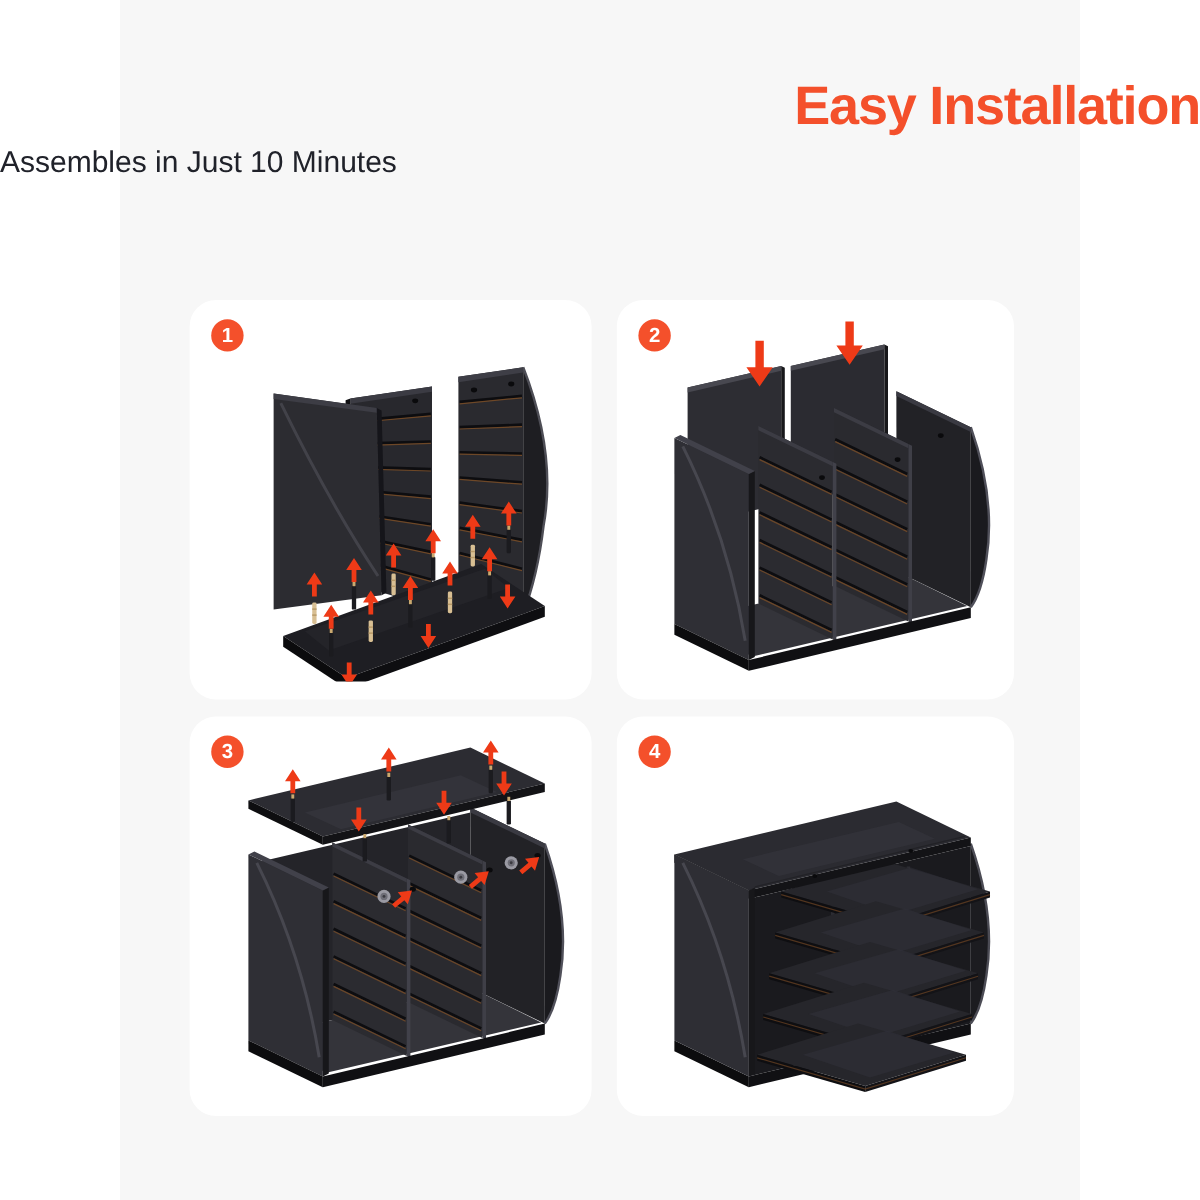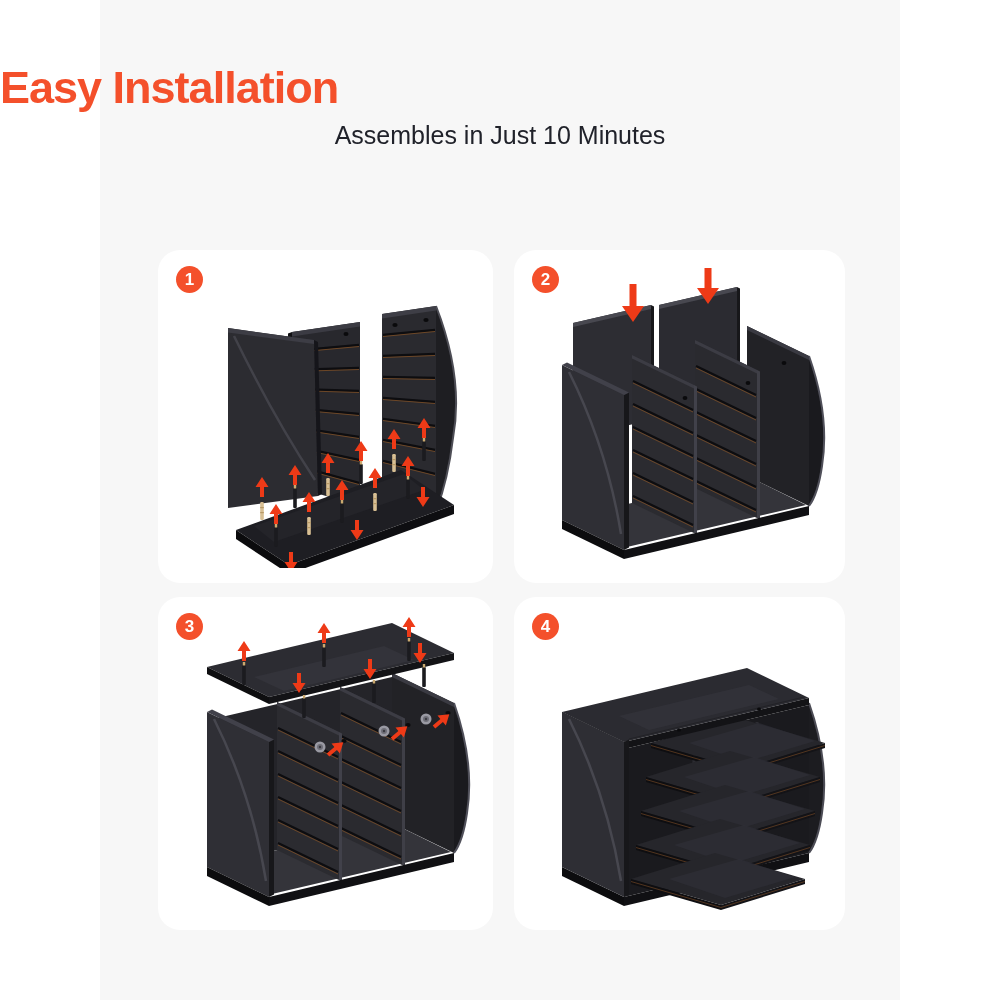--- a/index.html
+++ b/index.html
@@ -1,21 +1,21 @@
 <!DOCTYPE html>
 <html><head>
 <meta charset="utf-8">
 <style>
   html,body{margin:0;padding:0;background:#ffffff;}
   .page{position:relative;width:1000px;height:1000px;background:#ffffff;
         font-family:"Liberation Sans",sans-serif;overflow:hidden;}
   .band{position:absolute;left:100px;top:0;width:800px;height:1000px;background:#f7f7f7;}
-  .title{position:absolute;left:0;top:62px;width:100%;text-align:left;
+  .title{position:absolute;left:0;top:62px;width:100%;text-align:right;
          font-size:45px;font-weight:bold;letter-spacing:-1px;color:#f4502b;}
-  .subtitle{position:absolute;left:0;top:121px;width:100%;text-align:center;
+  .subtitle{position:absolute;left:0;top:121px;width:100%;text-align:left;
          font-size:25px;font-weight:400;color:#20222a;}
   .panel{position:absolute;background:#ffffff;border-radius:22px;}
   .p1{left:158px;top:250px;width:335px;height:333px;}
   .p2{left:514px;top:250px;width:331px;height:333px;}
   .p3{left:158px;top:597px;width:335px;height:333px;}
   .p4{left:514px;top:597px;width:331px;height:333px;}
   .badge{position:absolute;left:18px;top:16px;width:27px;height:27px;border-radius:50%;
          background:#f4502b;color:#ffffff;font-size:17px;font-weight:bold;
          display:flex;align-items:center;justify-content:center;}
   .illus{position:absolute;left:16px;top:18px;width:300px;height:300px;}

